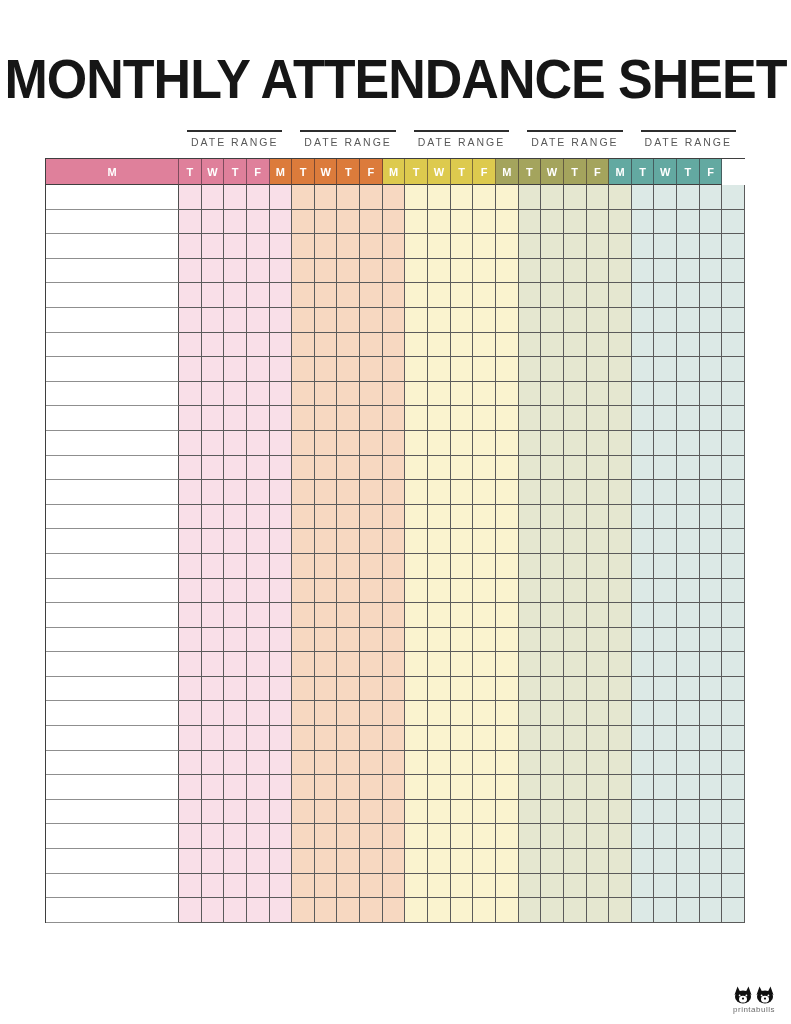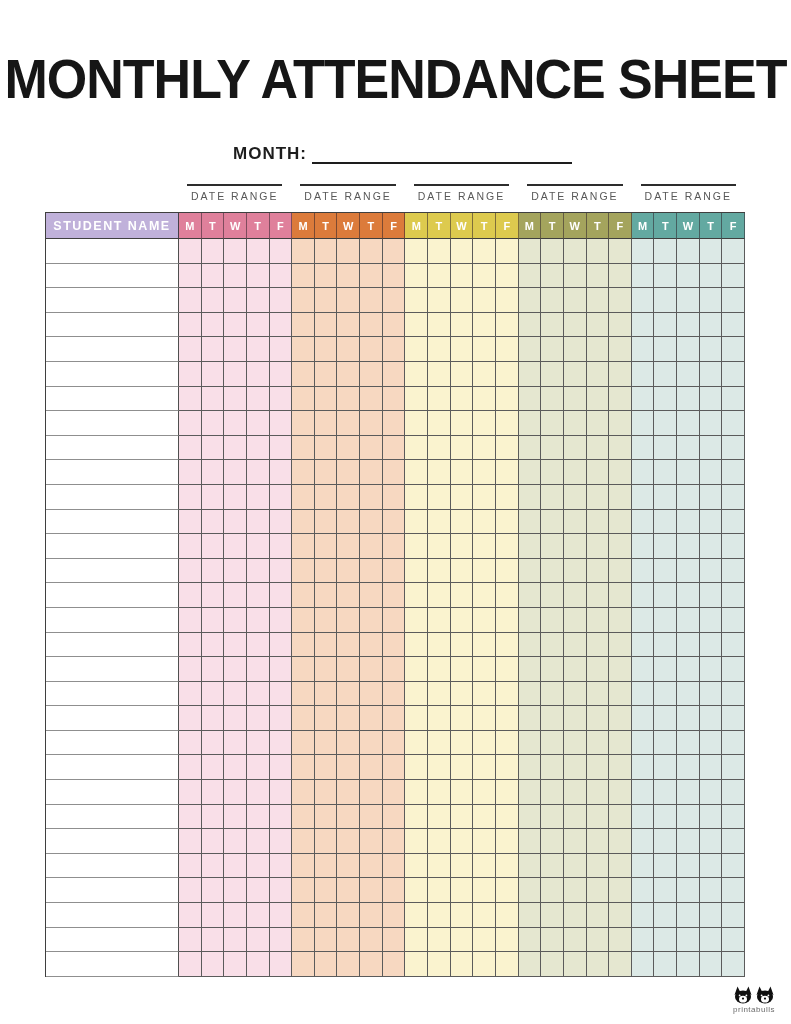--- a/index.html
+++ b/index.html
@@ -43,24 +43,20 @@
   .brand svg{width:42px;height:18px;display:block;}
   .brand-name{font-size:8px;color:#6a6a6a;letter-spacing:0.5px;margin-top:1px;}
 </style>
 </head>
 <body>
 
 <div class="page">
 
   <h1 class="title">MONTHLY ATTENDANCE SHEET</h1>
 
-  <div class="month-row">
-    <span class="month-label">MONTH:</span>
-    <span class="month-line"></span>
-  </div>
 
   <div class="sheet">
     <div class="range-row">
         <div class="range-spacer"></div>
         <div class="range-cell">
           <div class="range-line"></div>
           <div class="range-label">DATE RANGE</div>
         </div>
         <div class="range-cell">
           <div class="range-line"></div>
@@ -74,21 +70,20 @@
           <div class="range-line"></div>
           <div class="range-label">DATE RANGE</div>
         </div>
         <div class="range-cell">
           <div class="range-line"></div>
           <div class="range-label">DATE RANGE</div>
         </div>
       </div>
     <div class="grid-wrap">
       <div class="header-row">
-          <div class="student-h">STUDENT NAME</div>
           <div class="day-h" style="background: rgb(223, 128, 155);">M</div>
           <div class="day-h" style="background: rgb(223, 128, 155);">T</div>
           <div class="day-h" style="background: rgb(223, 128, 155);">W</div>
           <div class="day-h" style="background: rgb(223, 128, 155);">T</div>
           <div class="day-h" style="background: rgb(223, 128, 155);">F</div>
           <div class="day-h" style="background: rgb(220, 123, 59);">M</div>
           <div class="day-h" style="background: rgb(220, 123, 59);">T</div>
           <div class="day-h" style="background: rgb(220, 123, 59);">W</div>
           <div class="day-h" style="background: rgb(220, 123, 59);">T</div>
           <div class="day-h" style="background: rgb(220, 123, 59);">F</div>

